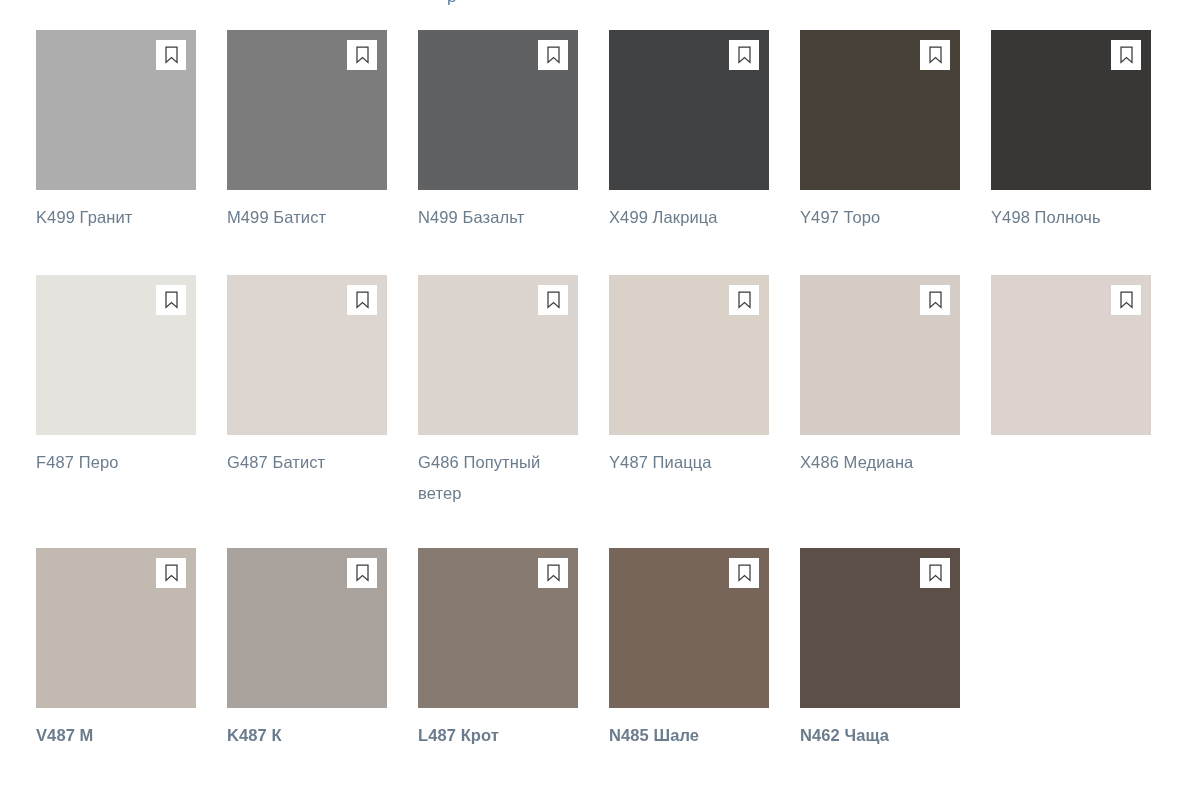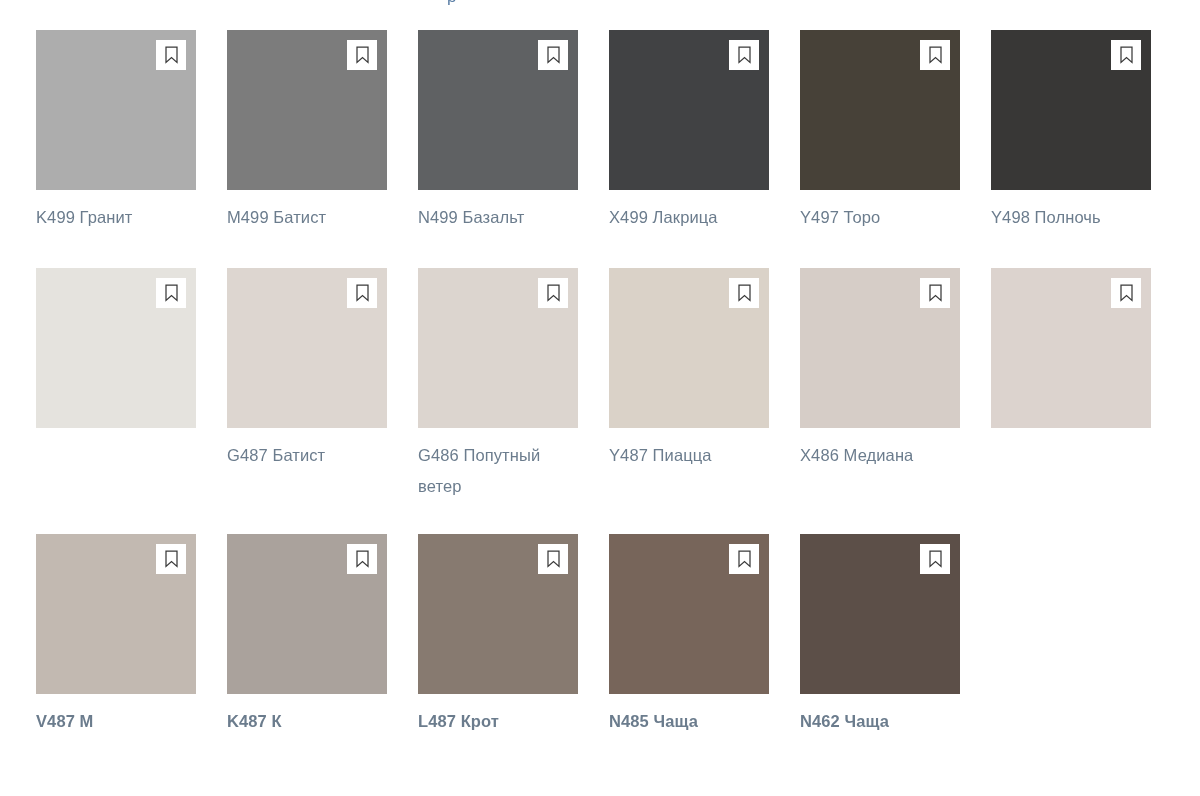--- a/index.html
+++ b/index.html
@@ -82,21 +82,21 @@
     color: #6b7c8d;
     padding-top: 12px;
     padding-right: 26px;
     width: 168px;
     word-wrap: break-word;
     overflow-wrap: break-word;
     letter-spacing: 0.1px;
   }
 
   
-  .cell { padding-bottom: 8px; }
+  .cell { padding-bottom: 15px; }
   .rowgap-1 .label { min-height: 70px; }
   .rowgap-2 .label { min-height: 98px; }
   .rowgap-3 .label { min-height: 50px; font-weight: bold; }
 </style>
 </head>
 <body>
 
 <div id="page">
 
   <div class="top-clip">
@@ -193,20 +193,21 @@
           <div class="swatch" title="F487 Перо" style="background: rgb(229, 227, 222);">
             <button class="bookmark-btn">
               <span>
                 <svg width="15" height="18" viewBox="0 0 15 18" fill="none" xmlns="http://www.w3.org/2000/svg" aria-hidden="true">
                   <path d="M2 1.2h11v15.2L7.5 11.6L2 16.4V1.2z" stroke="#3a3a3a" stroke-width="1.25" fill="none" stroke-linejoin="miter"></path>
                 </svg>
               </span>
             </button>
           </div>
         </div>
+        <div class="label">F487 Перо</div>
       </div>
       <div class="cell rowgap-2">
         <div class="swatch-wrap">
           <div class="swatch" title="G487 Батист" style="background: rgb(221, 214, 208);">
             <button class="bookmark-btn">
               <span>
                 <svg width="15" height="18" viewBox="0 0 15 18" fill="none" xmlns="http://www.w3.org/2000/svg" aria-hidden="true">
                   <path d="M2 1.2h11v15.2L7.5 11.6L2 16.4V1.2z" stroke="#3a3a3a" stroke-width="1.25" fill="none" stroke-linejoin="miter"></path>
                 </svg>
               </span>
@@ -317,21 +318,21 @@
           <div class="swatch" title="N485 Шале" style="background: rgb(119, 101, 90);">
             <button class="bookmark-btn">
               <span>
                 <svg width="15" height="18" viewBox="0 0 15 18" fill="none" xmlns="http://www.w3.org/2000/svg" aria-hidden="true">
                   <path d="M2 1.2h11v15.2L7.5 11.6L2 16.4V1.2z" stroke="#3a3a3a" stroke-width="1.25" fill="none" stroke-linejoin="miter"></path>
                 </svg>
               </span>
             </button>
           </div>
         </div>
-        <div class="label">N485 Чаща</div>
+        <div class="label">N485 Шале</div>
       </div>
       <div class="cell rowgap-3">
         <div class="swatch-wrap">
           <div class="swatch" title="N462 Чаща" style="background: rgb(92, 79, 72);">
             <button class="bookmark-btn">
               <span>
                 <svg width="15" height="18" viewBox="0 0 15 18" fill="none" xmlns="http://www.w3.org/2000/svg" aria-hidden="true">
                   <path d="M2 1.2h11v15.2L7.5 11.6L2 16.4V1.2z" stroke="#3a3a3a" stroke-width="1.25" fill="none" stroke-linejoin="miter"></path>
                 </svg>
               </span>

